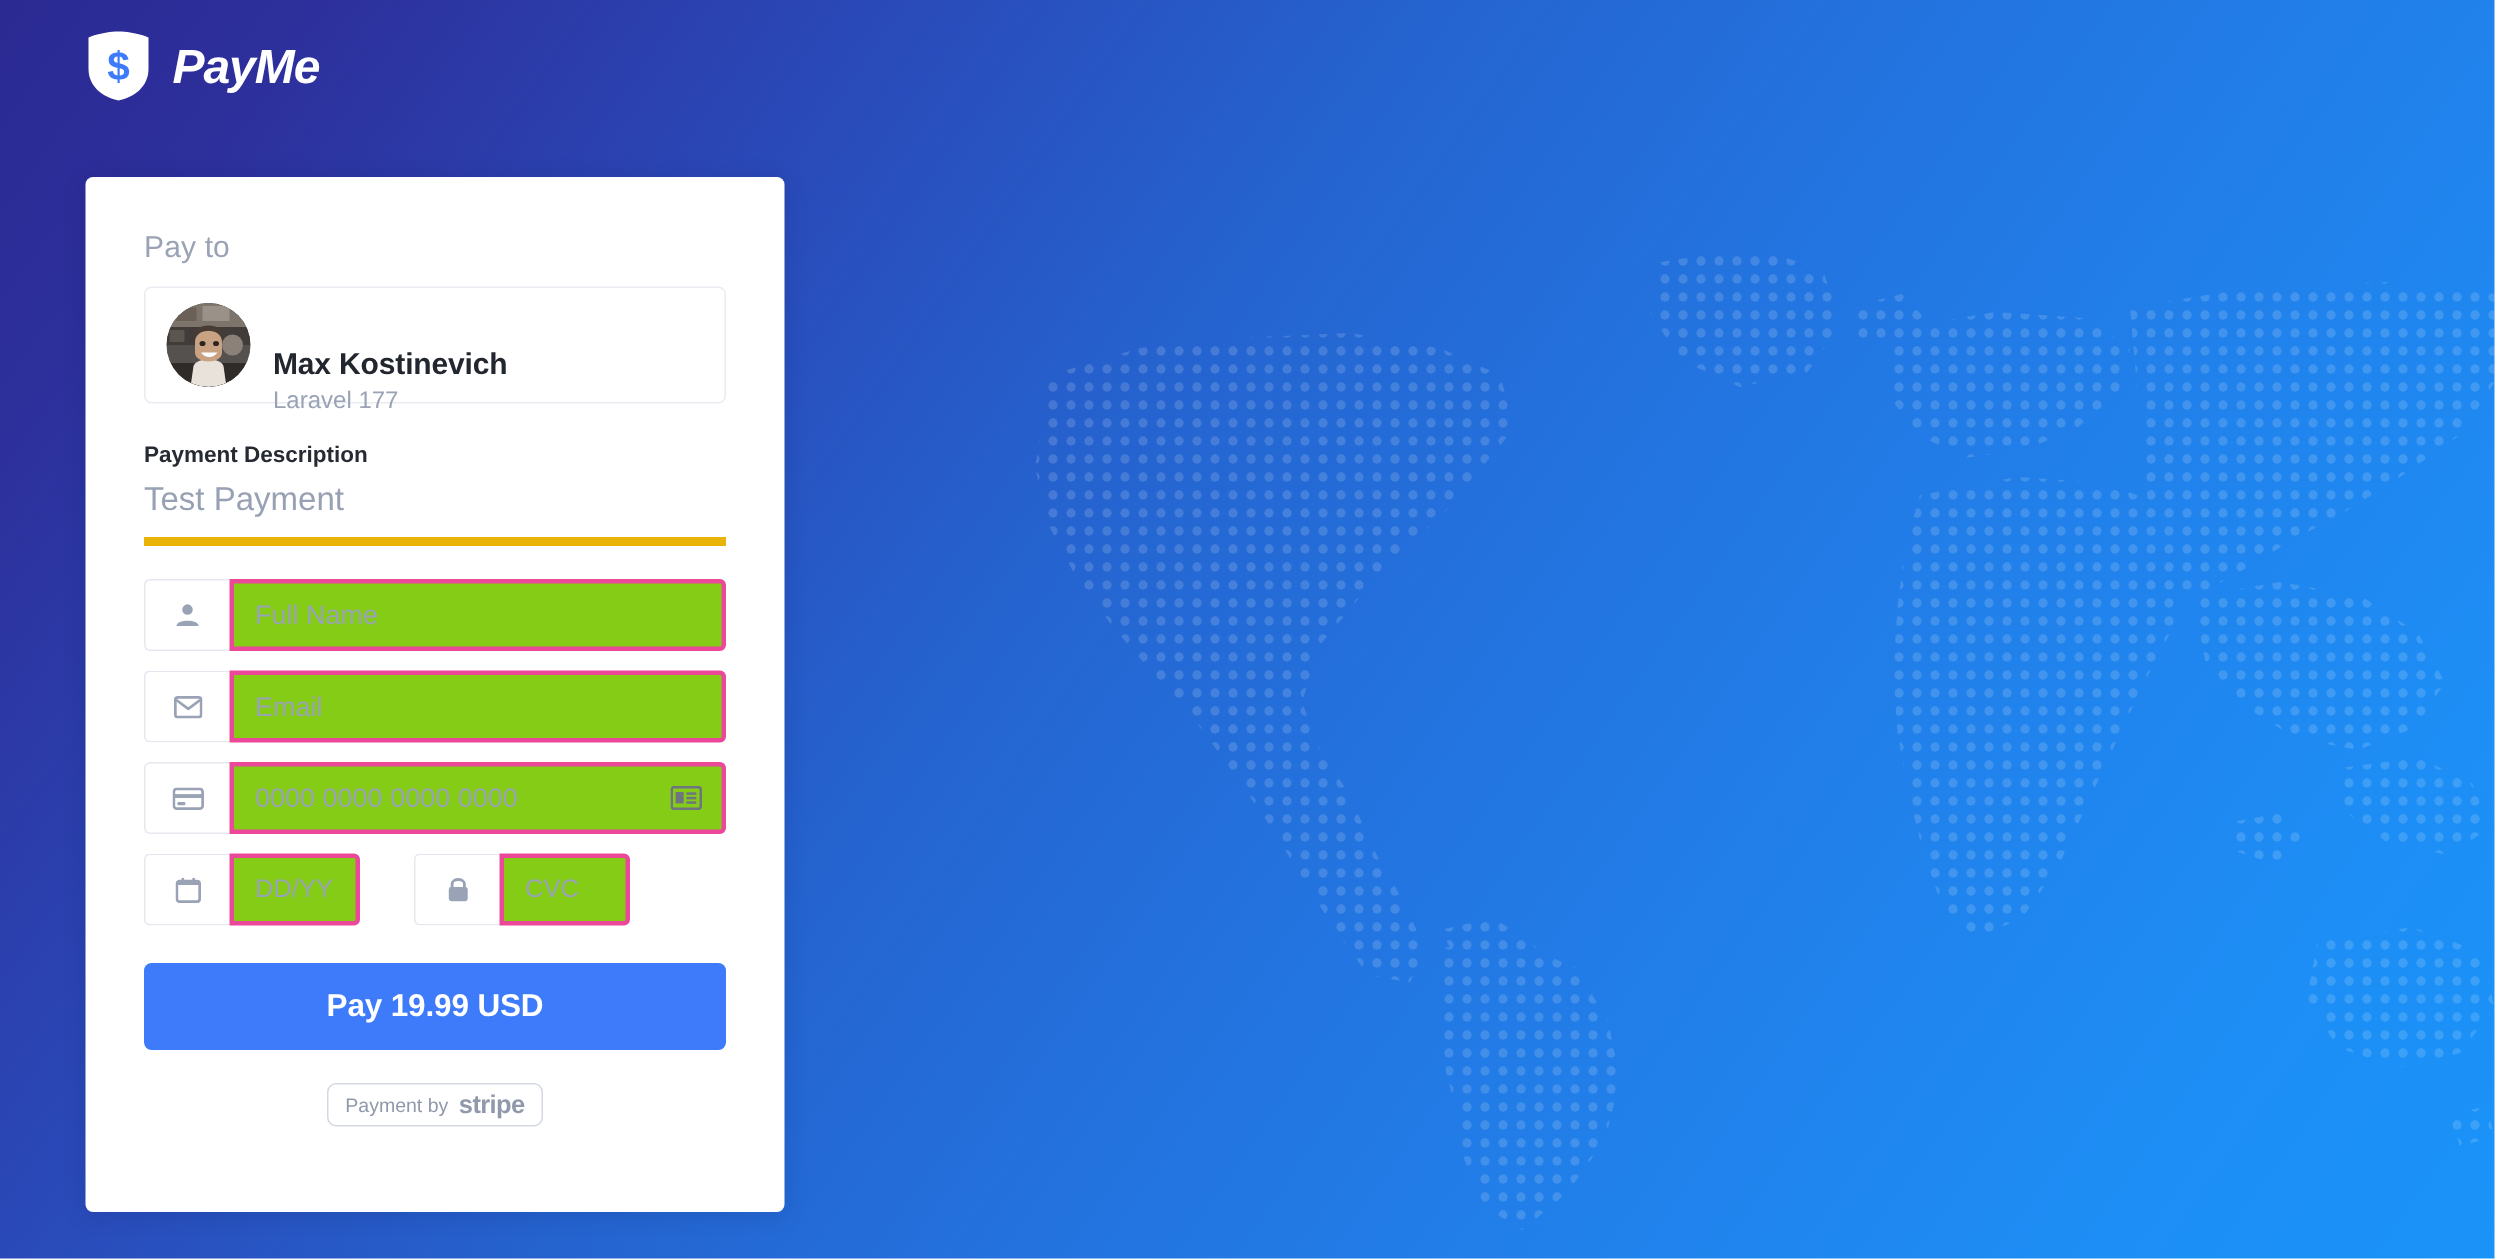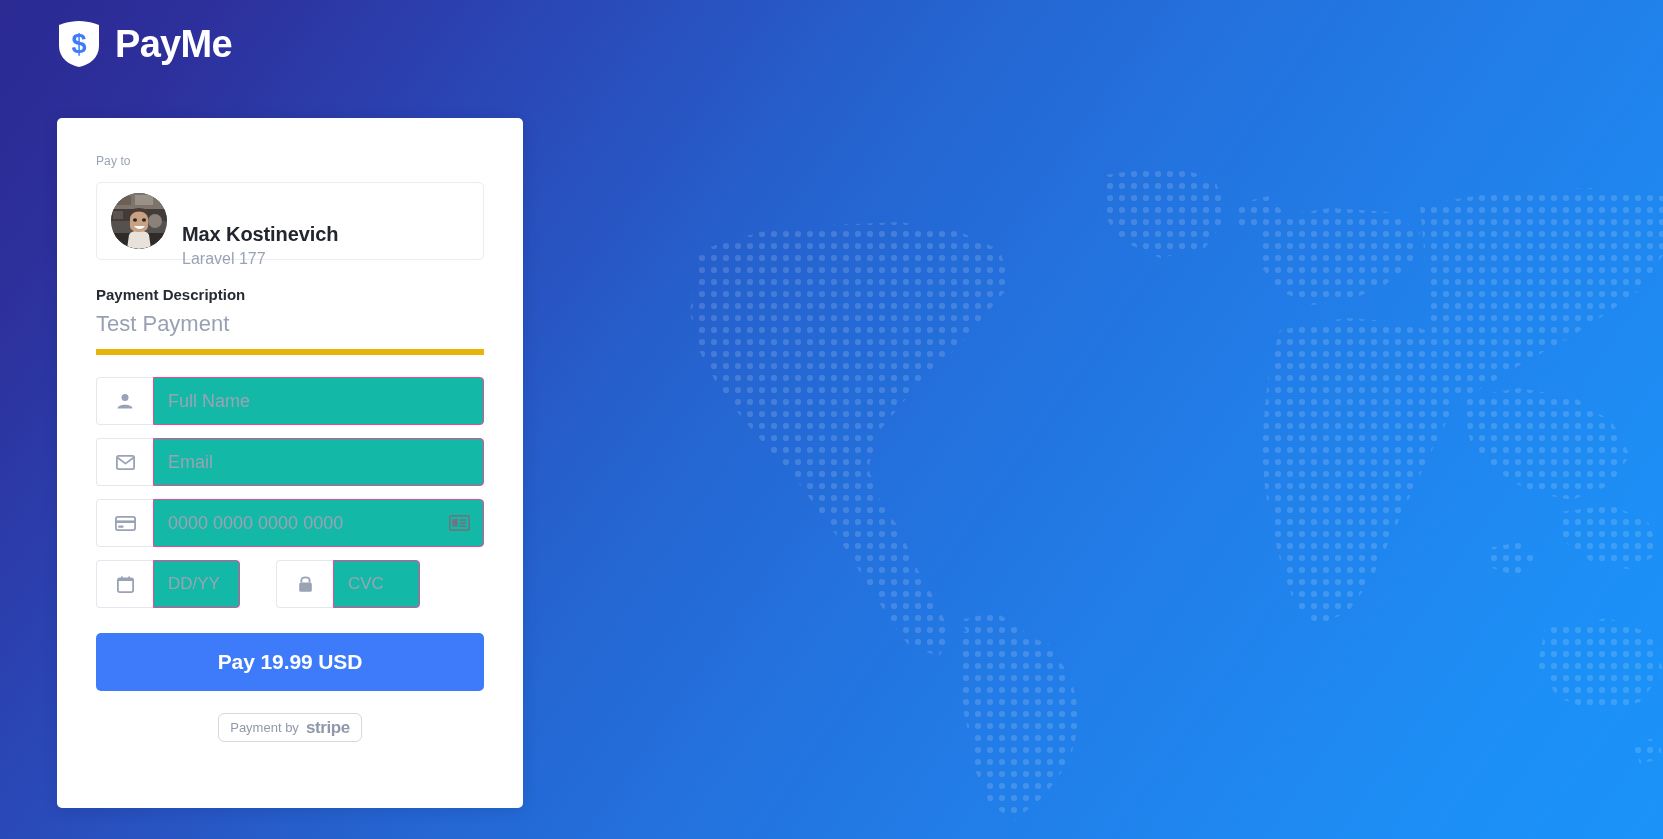--- a/index.html
+++ b/index.html
@@ -44,43 +44,44 @@
     gap: 14px;
     z-index: 5;
   }
   .brand-mark {
     width: 44px;
     height: 48px;
     position: relative;
   }
   .brand-name {
     color: #ffffff;
-    font-size: 38px;
+    font-size: 32px;
     font-weight: 700;
     letter-spacing: -0.7px;
     line-height: 1;
+    font-style: italic;
   }
 
   
   .pay-card {
     position: absolute;
     left: 57px;
     top: 118px;
     width: 466px;
     height: 690px;
     background: #ffffff;
     border-radius: 5px;
     box-shadow: 0 2px 16px rgba(10, 20, 70, 0.14);
     padding: 36px 39px 0 39px;
     z-index: 5;
   }
 
   .pay-to-label {
     color: #9aa3b5;
-    font-size: 12px;
+    font-size: 20px;
     font-weight: 400;
     letter-spacing: 0.1px;
     margin-bottom: 14px;
   }
 
   .merchant-box {
     border: 1px solid #e9ecf1;
     border-radius: 5px;
     height: 78px;
     display: flex;
@@ -148,26 +149,26 @@
     border-radius: 4px 0 0 4px;
     display: flex;
     align-items: center;
     justify-content: center;
     background: #ffffff;
   }
   .prefix svg { display: block; }
 
   .input-wrap {
     flex: 1 1 auto;
-    border: 1px solid #ec4899;
+    border: 3px solid #ec4899;
     border-radius: 0 4px 4px 0;
     display: flex;
     align-items: center;
     padding: 0 14px;
-    background: #14b8a6;
+    background: #84cc16;
     position: relative;
   }
   .input-wrap input {
     border: none;
     outline: none;
     width: 100%;
     font-family: "Liberation Sans", sans-serif;
     font-size: 18px;
     color: #3c4250;
     background: transparent;

